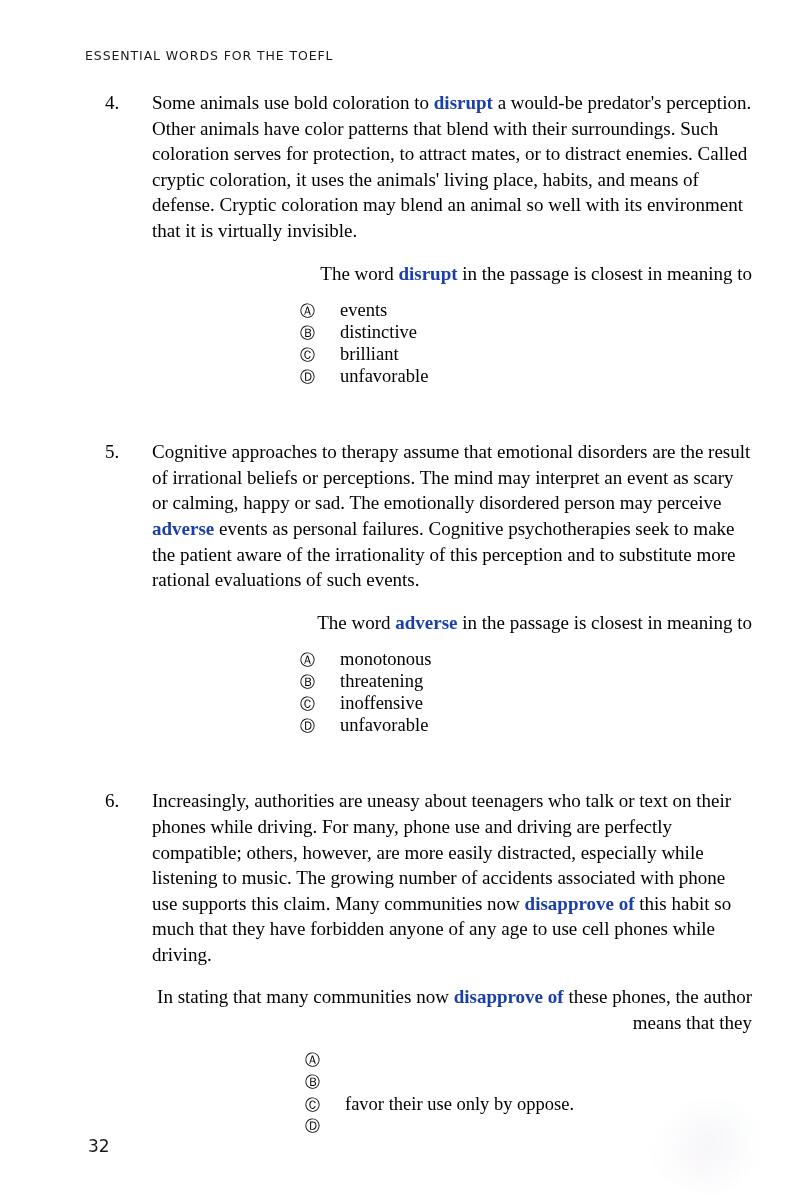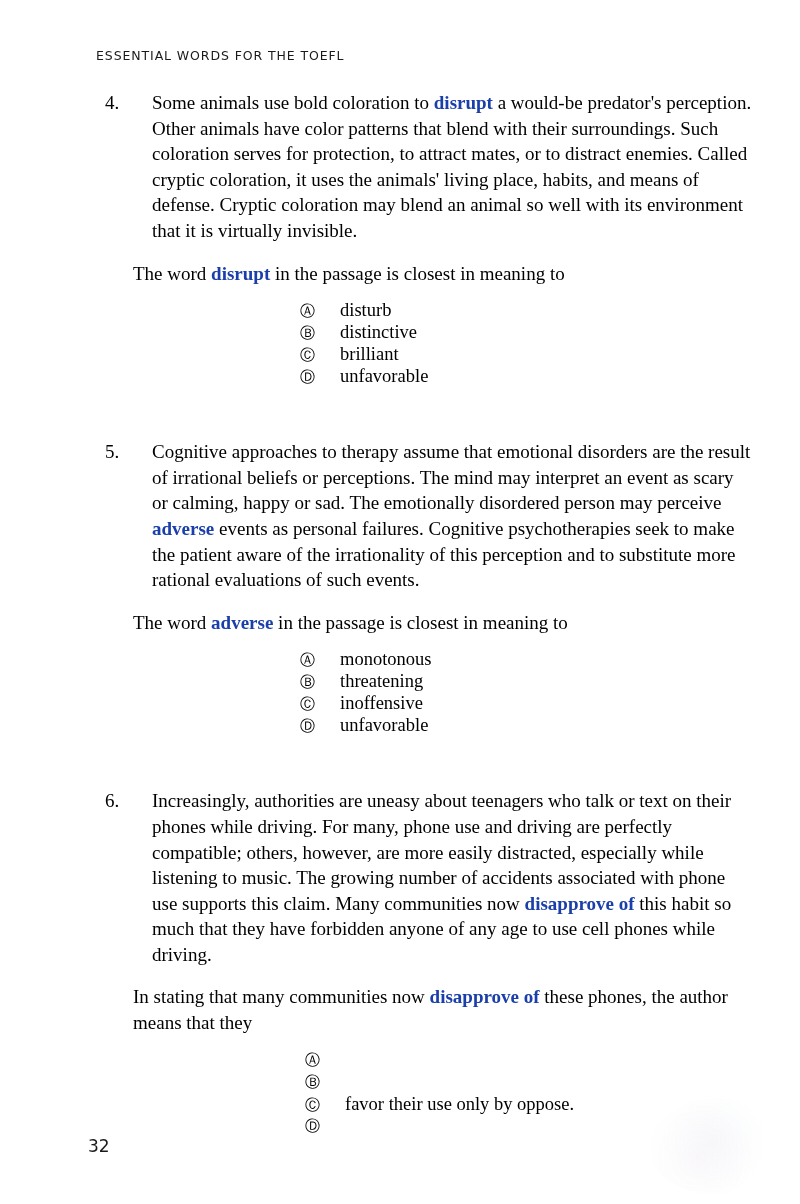--- a/index.html
+++ b/index.html
@@ -13,21 +13,21 @@
     height: 1204px;
     background: #ffffff;
     overflow: hidden;
     font-family: "Liberation Serif", serif;
     color: #000000;
   }
 
   
   .running-head {
     position: absolute;
-    left: 96px;
+    left: 85px;
     top: 48px;
     font-family: "DejaVu Sans", sans-serif;
     font-size: 12.5px;
     letter-spacing: 0.9px;
     color: #1a1a1a;
     white-space: nowrap;
   }
 
   
   .content {
@@ -60,20 +60,21 @@
     line-height: 25.6px;
     text-align: left;
     hyphens: none;
   }
 
   .prompt {
     margin-left: 28px;
     margin-top: 17px;
     font-size: 19px;
     line-height: 25.6px;
+    text-align: right;
   }
 
   .kw {
     font-weight: bold;
     color: #1a3faa;
   }
 
   
   .options {
     margin-top: 13px;
@@ -143,21 +144,21 @@
 
   <div class="content">
 
     <div class="qblock" id="block-4">
       <div class="qnum">4.</div>
       <div class="passage"><span>Some animals use bold coloration to </span><span class="kw">disrupt</span><span> a would-be predator's perception. Other animals have color patterns that blend with their surroundings. Such coloration serves for protection, to attract mates, or to distract enemies. Called cryptic coloration, it uses the animals' living place, habits, and means of defense. Cryptic coloration may blend an animal so well with its environment that it is virtually invisible.</span></div>
       <div class="prompt"><span>The word </span><span class="kw">disrupt</span><span> in the passage is closest in meaning to</span></div>
       <div class="options">
         <div class="option">
           <span class="opt-marker">Ⓐ</span>
-          <span class="opt-text">disturb</span>
+          <span class="opt-text">events</span>
         </div>
         <div class="option">
           <span class="opt-marker">Ⓑ</span>
           <span class="opt-text">distinctive</span>
         </div>
         <div class="option">
           <span class="opt-marker">Ⓒ</span>
           <span class="opt-text">brilliant</span>
         </div>
         <div class="option">

